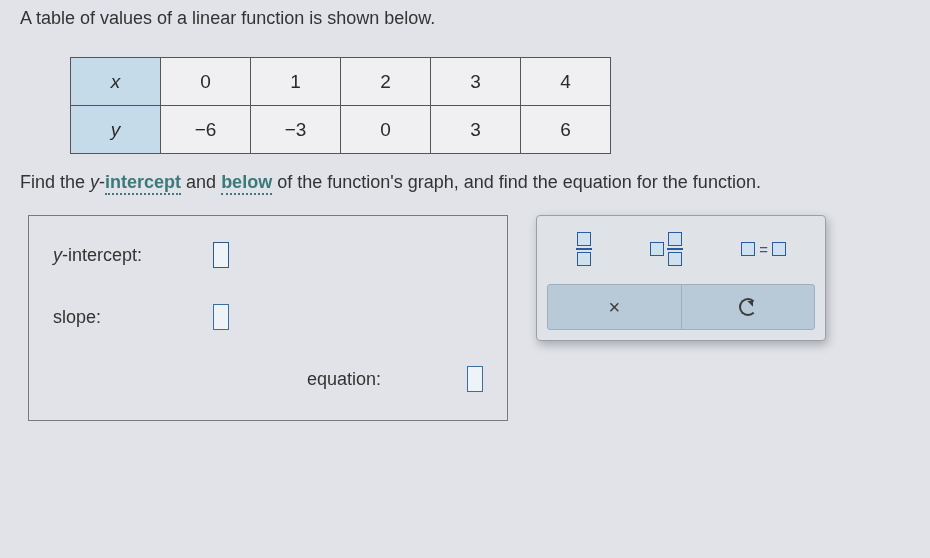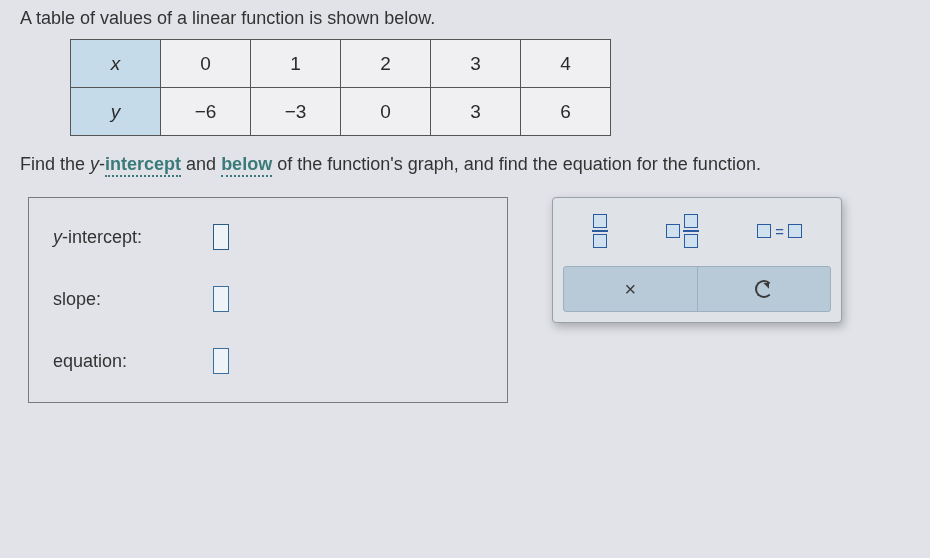--- a/index.html
+++ b/index.html
@@ -7,21 +7,21 @@
     margin: 0;
     padding: 8px 20px;
     width: 930px;
     height: 558px;
     background: #e1e3e8;
     font-family: Arial, sans-serif;
     color: #2a2a2a;
     font-size: 18px;
     overflow: hidden;
   }
-  .prompt-line1 { margin-bottom: 10px; color: #333; }
+  .prompt-line1 { margin-bottom: 28px; color: #333; }
   .prompt-line2 { margin: 18px 0 22px 0; color: #333; }
   .dotted-link { color: #3a7a7a; border-bottom: 2px dotted #3a7a7a; padding-bottom: 1px; font-weight: bold; }
   .italic { font-style: italic; }
 
   
   .data-table {
     border-collapse: collapse;
     margin-left: 50px;
   }
   .data-table td, .data-table th {
@@ -34,36 +34,36 @@
     background: #f0f0f2;
   }
   .data-table .rowhead {
     background: #c6dbe9;
     font-style: italic;
   }
 
   
   .answers-wrap {
     display: flex;
-    gap: 44px;
+    gap: 28px;
     align-items: flex-start;
     padding-left: 8px;
   }
   .answer-box {
     border: 1px solid #7a7a7a;
     width: 480px;
     padding: 26px 24px 24px 24px;
     background: #e1e3e8;
   }
   .answer-row {
     display: flex;
     align-items: center;
     margin-bottom: 36px;
   }
-  .answer-row:last-child { margin-bottom: 4px; }
+  .answer-row:last-child { margin-bottom: 4px; justify-content: flex-end; }
   .answer-label { width: 160px; color: #333; }
   .input-placeholder {
     width: 16px;
     height: 26px;
     border: 1px solid #3b6fa0;
     display: inline-block;
     background: #eef3f7;
   }
   .input-placeholder.active {
     border: 1px solid #2d5b88;

